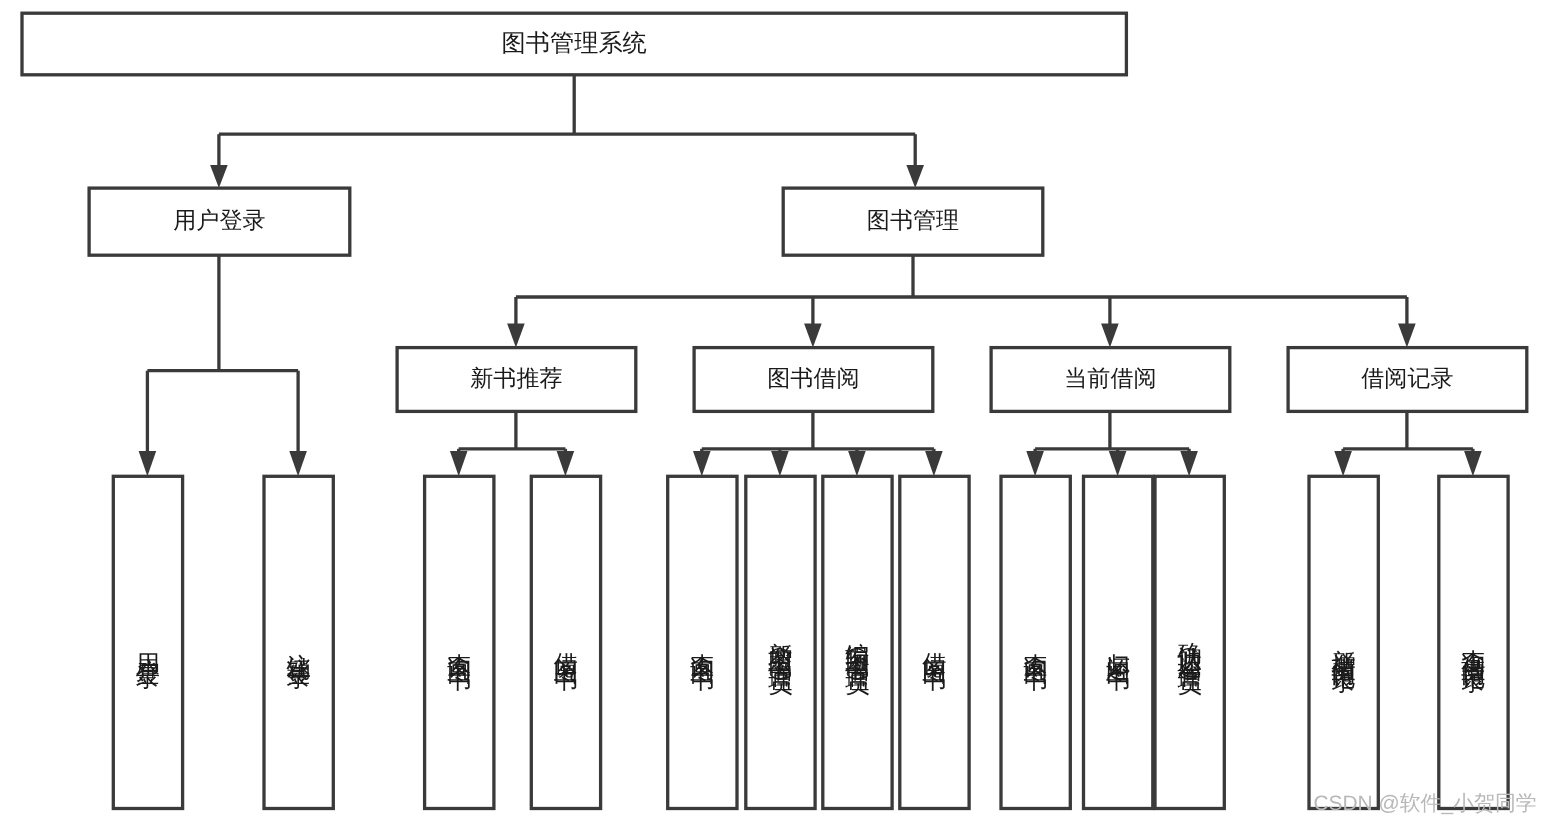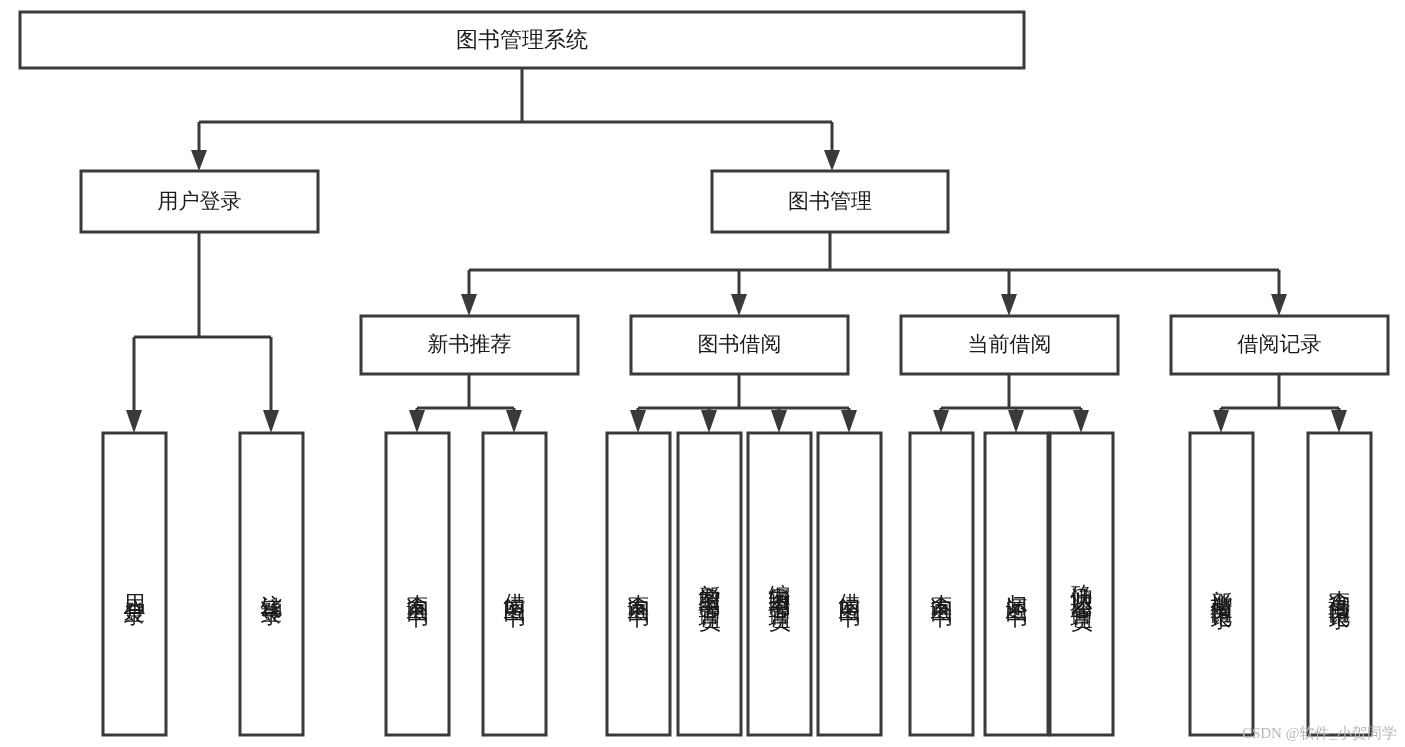--- a/index.html
+++ b/index.html
@@ -67,22 +67,22 @@
     align-items: center;
     justify-content: center;
     text-align: center;
     white-space: nowrap;
     pointer-events: none;
   }
   .watermark {
     position: absolute;
     right: 8px;
     bottom: 4px;
-    font-family: Liberation Serif, serif;
-    font-size: 15px;
+    font-family: Liberation Sans, sans-serif;
+    font-size: 19px;
     color: #b8b8b8;
     white-space: nowrap;
   }
 </style>
 </head>
 <body>
 
 <div id="diagram-root">
 
   <svg id="diagram-svg" viewBox="0 0 1405 747">

